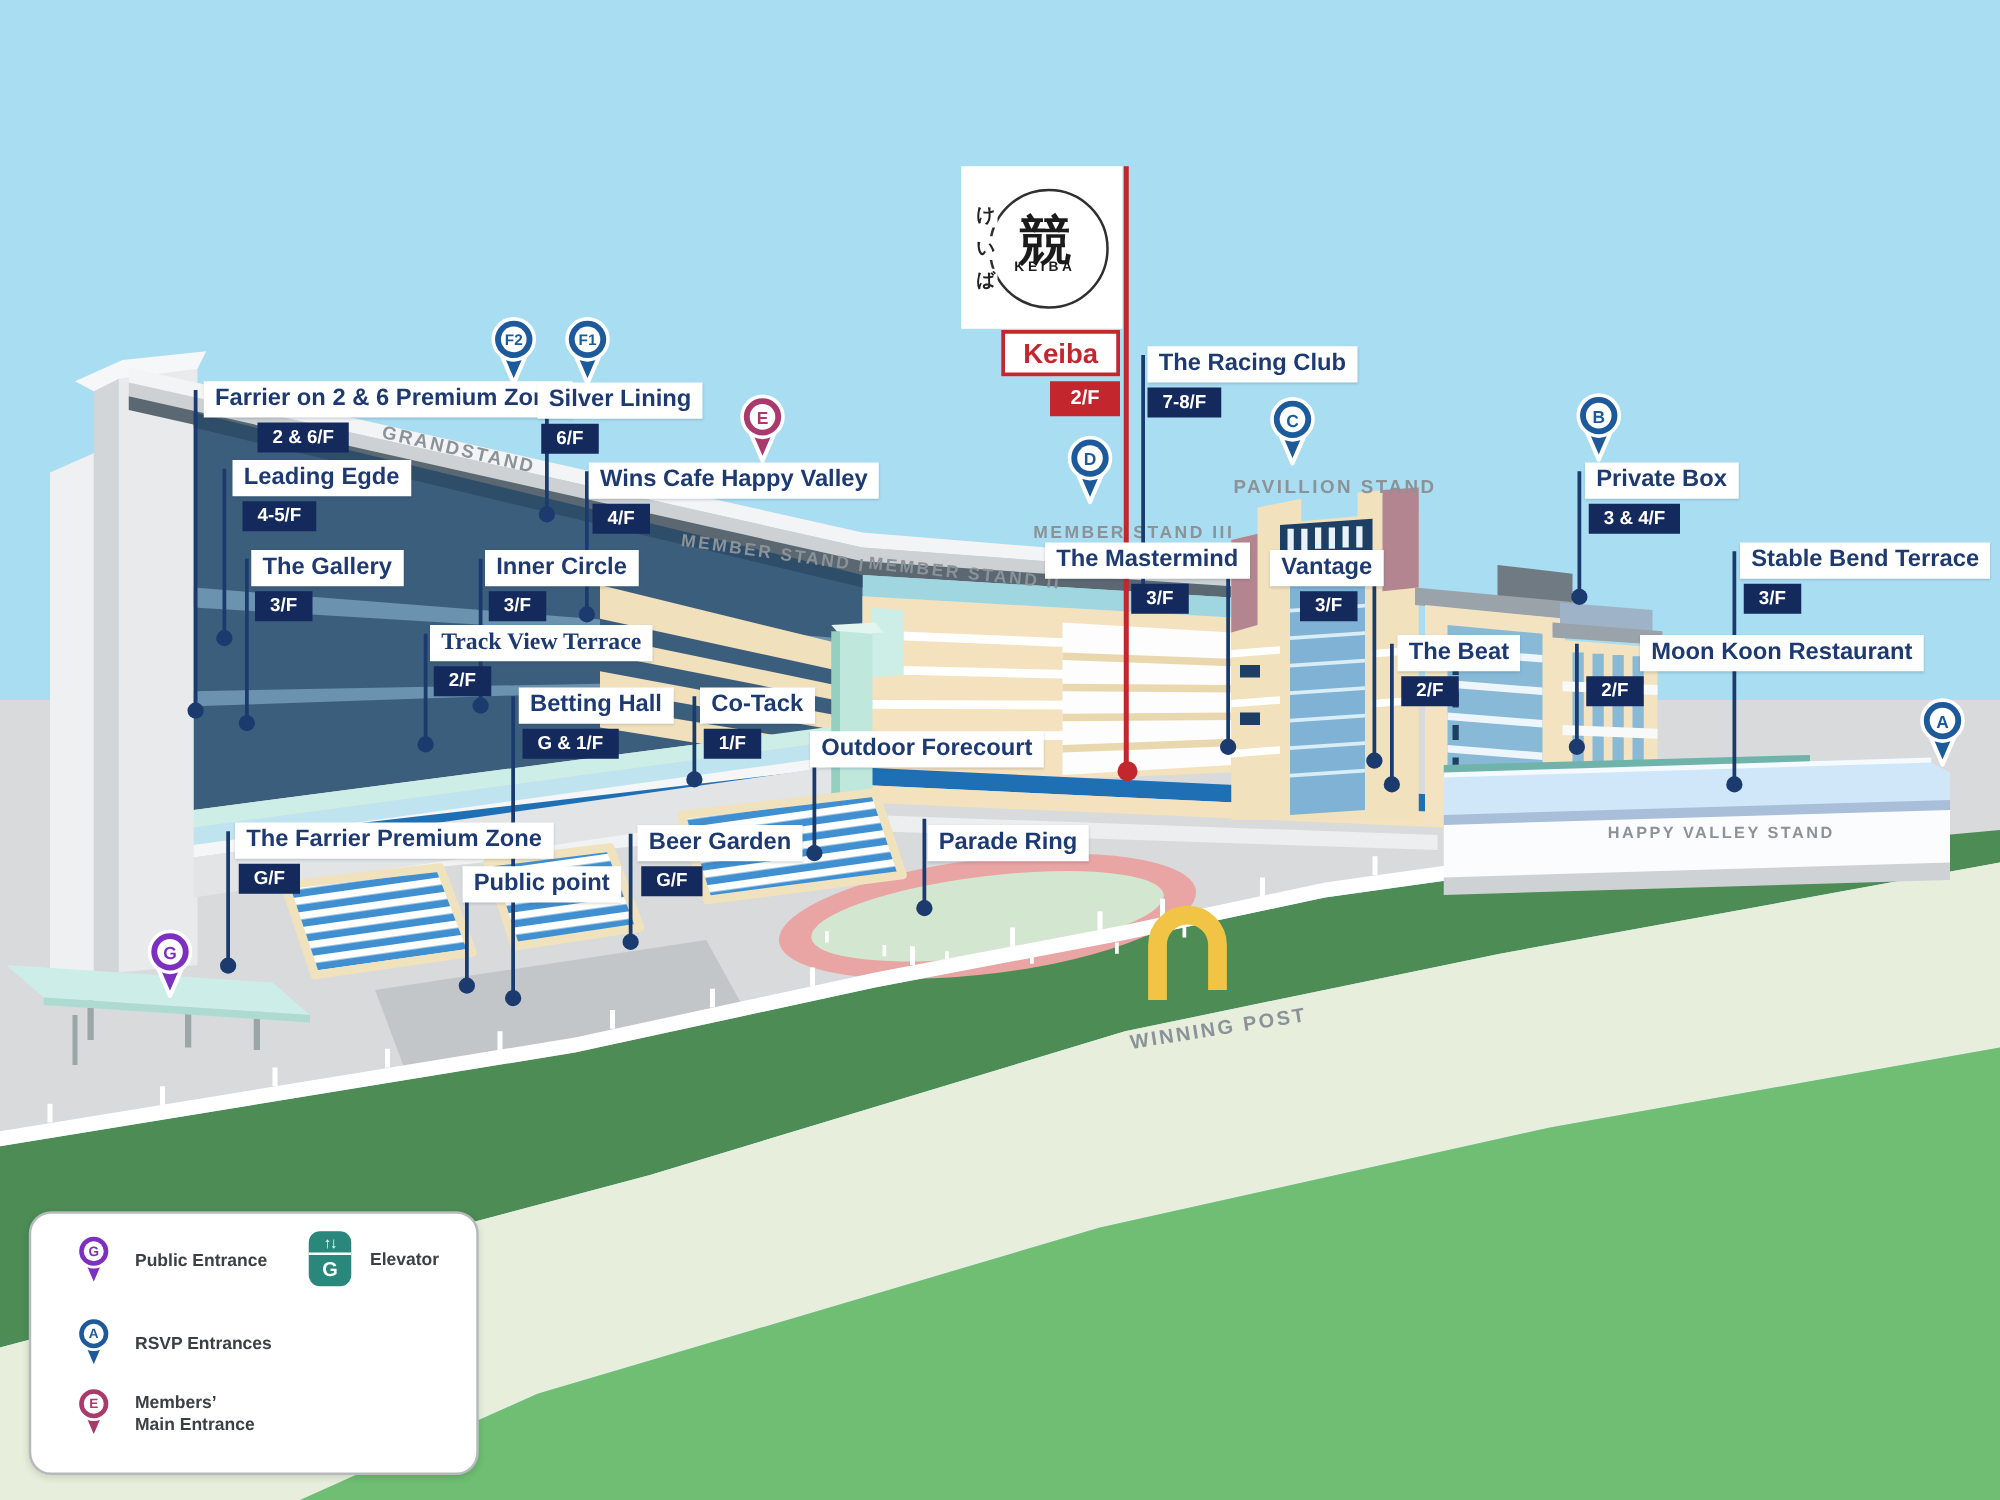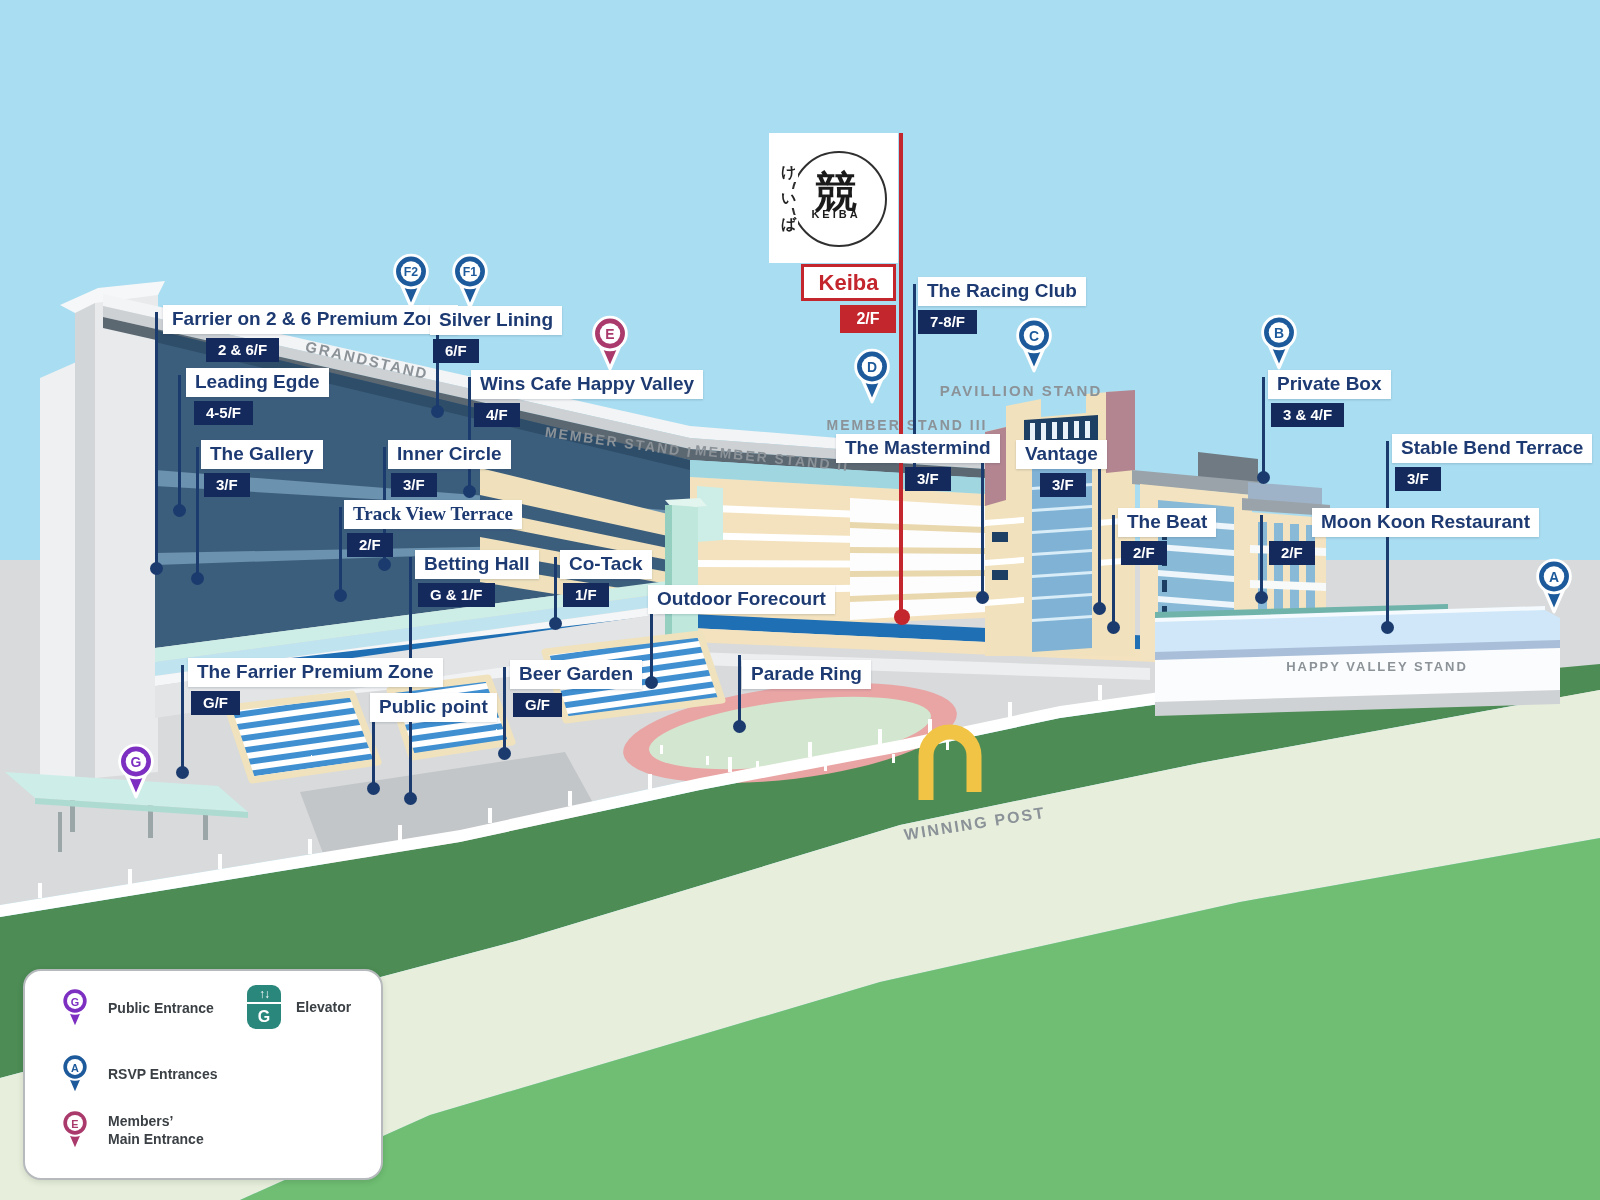--- a/index.html
+++ b/index.html
@@ -229,21 +229,21 @@
       <path d="M5 772 L218 786 L248 812 L35 798 Z" fill="#cdeee8"></path>
       <path d="M35 798 L248 812 L248 818 L35 804 Z" fill="#aedbd1"></path>
     </g>
   </svg>
 
   <div id="standLayer">
       <div class="stand-name" style="left: 367px; top: 360px; font-size: 15px; transform: translate(-50%, -50%) rotate(13deg);">GRANDSTAND</div>
       <div class="stand-name" style="left: 619px; top: 442px; font-size: 14px; transform: translate(-50%, -50%) rotate(8deg);">MEMBER STAND I</div>
       <div class="stand-name" style="left: 772px; top: 458px; font-size: 14px; transform: translate(-50%, -50%) rotate(6deg);">MEMBER STAND II</div>
       <div class="stand-name" style="left: 907px; top: 425px; font-size: 14px; transform: translate(-50%, -50%) rotate(0deg);">MEMBER STAND III</div>
-      <div class="stand-name" style="left: 1021px; top: 390px; font-size: 15px; transform: translate(-50%, -50%) rotate(0deg);">PAVILLION STAND</div>
+      <div class="stand-name" style="left: 1068px; top: 390px; font-size: 15px; transform: translate(-50%, -50%) rotate(0deg);">PAVILLION STAND</div>
       <div class="stand-name" style="left: 1377px; top: 666px; font-size: 13px; transform: translate(-50%, -50%) rotate(0deg);">HAPPY VALLEY STAND</div>
       <div class="stand-name" style="left: 975px; top: 824px; font-size: 16px; transform: translate(-50%, -50%) rotate(-9deg);">WINNING POST</div>
     </div>
   <div id="leaderLayer">
       <div class="leader" style="left: 154.5px; top: 312px; width: 3px; height: 256px;"></div>
       <div class="leader-dot" style="left: 149.5px; top: 561.5px; width: 13px; height: 13px;"></div>
       <div class="leader" style="left: 177.5px; top: 375px; width: 3px; height: 135px;"></div>
       <div class="leader-dot" style="left: 172.5px; top: 503.5px; width: 13px; height: 13px;"></div>
       <div class="leader" style="left: 195.5px; top: 447px; width: 3px; height: 131px;"></div>
       <div class="leader-dot" style="left: 190.5px; top: 571.5px; width: 13px; height: 13px;"></div>

